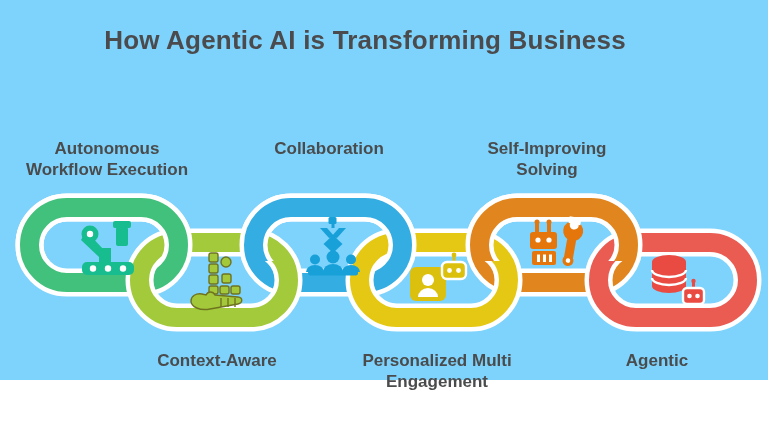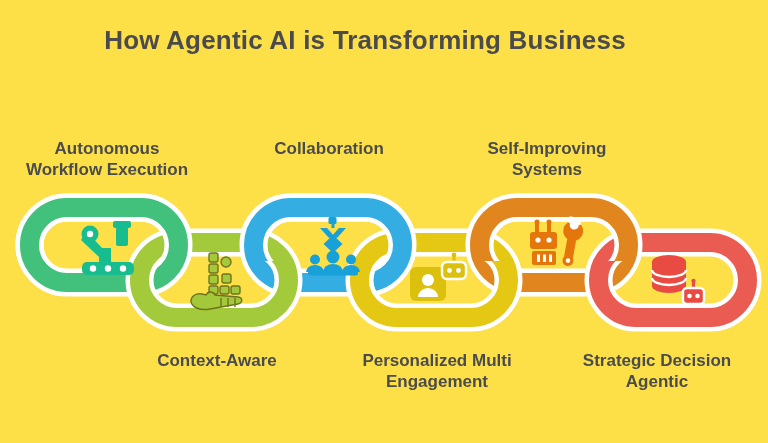--- a/index.html
+++ b/index.html
@@ -1,17 +1,17 @@
 <!DOCTYPE html>
 <html><head>
 <meta charset="utf-8">
 <style>
   html,body{margin:0;padding:0;background:#ffffff;}
   body{width:768px;height:443px;overflow:hidden;font-family:"Liberation Sans",sans-serif;}
-  .canvas{position:relative;width:768px;height:443px;background:#fde047;}
+  .canvas{position:relative;width:768px;height:380px;background:#7dd3fc;}
   .title{
     position:absolute;left:0;top:22px;width:730px;text-align:center;
     font-weight:800;font-size:26px;line-height:37px;color:#4b4b4d;letter-spacing:.2px;
   }
   .title span{display:block;}
   .lbl{
     position:absolute;width:220px;text-align:center;
     font-weight:700;font-size:17px;line-height:21px;color:#4a4b4c;
   }
   .lbl span{display:block;}
@@ -163,27 +163,26 @@
 
   <div class="lbl lbl-a">
     <span>Autonomous</span>
     <span>Workflow Execution</span>
   </div>
   <div class="lbl lbl-b">
     <span>Collaboration</span>
   </div>
   <div class="lbl lbl-c">
     <span>Self-Improving</span>
-    <span>Systems</span>
+    <span>Solving</span>
   </div>
   <div class="lbl lbl-d">
     <span>Context-Aware</span>
   </div>
   <div class="lbl lbl-e">
     <span>Personalized Multi</span>
     <span>Engagement</span>
   </div>
   <div class="lbl lbl-f">
-    <span>Strategic Decision</span>
     <span>Agentic</span>
   </div>
 
 </div>
 
 </body></html>

